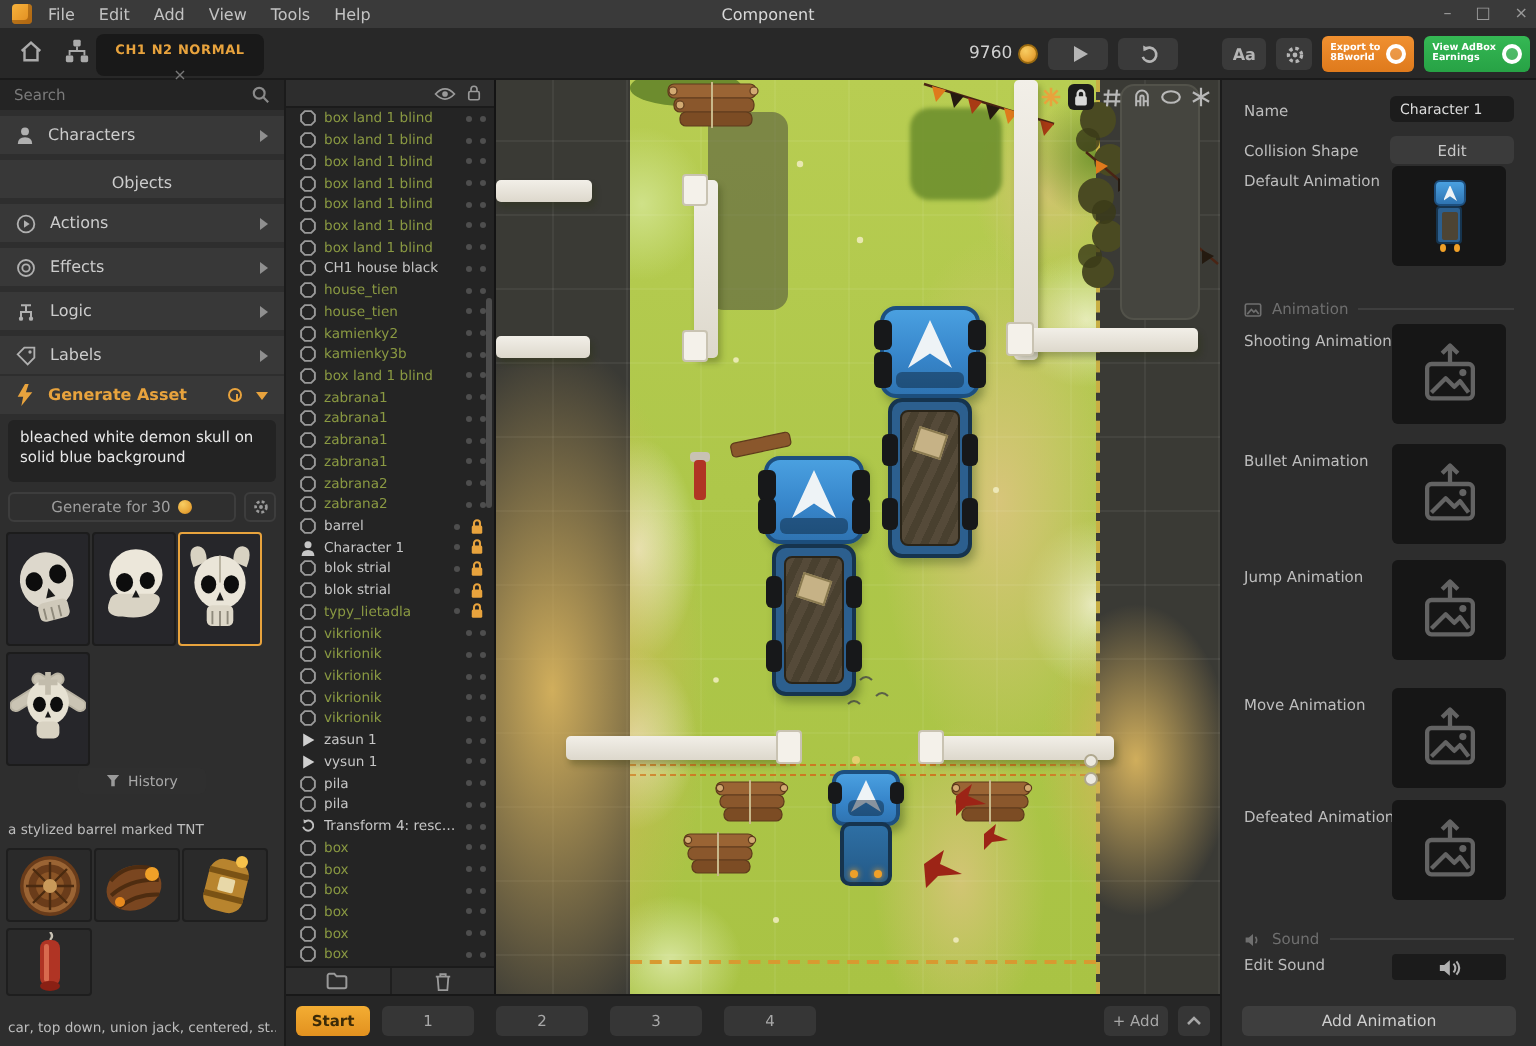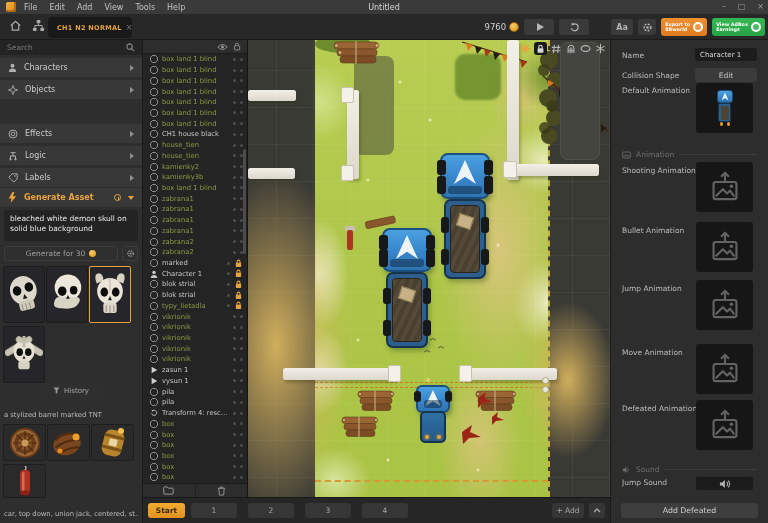--- a/index.html
+++ b/index.html
@@ -11,21 +11,21 @@
   .logo{width:10px;height:10px;margin:0 8px 0 6px;border-radius:2px;background:linear-gradient(135deg,#f6b23c 0%,#e08a1e 100%);box-shadow:inset -2px -2px 0 rgba(120,60,0,.45);}
   .menus{display:flex;gap:12px;}
   .menu-item{font-size:8px;color:#c2c2c2;cursor:default;}
   .wtitle{position:absolute;left:50%;transform:translateX(-50%);font-size:8px;color:#d8d8d8;}
   .winctl{position:absolute;right:4px;top:0;height:14px;display:flex;gap:12px;align-items:center;}
   .winctl span{font-size:8px;color:#9a9a9a;line-height:14px;}
 
   
   .toolbar{position:absolute;left:0;top:14px;width:768px;height:26px;background:#282828;border-bottom:1px solid #1a1a1a;z-index:20;}
   .tbtn{position:absolute;top:5px;display:flex;align-items:center;justify-content:center;}
-  .tab{position:absolute;left:48px;top:3px;width:84px;height:21px;background:#191919;border-radius:4px;display:flex;align-items:center;padding:0 5px;gap:4px;}
+  .tab{position:absolute;left:48px;top:3px;width:84px;height:21px;background:#191919;border-radius:4px;display:flex;align-items:center;padding:0 5px;gap:4px;flex-direction:column;}
   .tab-label{font-size:6.5px;font-weight:bold;color:#e8a33d;letter-spacing:.3px;white-space:nowrap;flex:1;}
   .tab-close{font-size:8px;color:#777;}
   .tright{position:absolute;right:3px;top:4px;height:18px;display:flex;align-items:center;gap:5px;}
   .coins{display:flex;align-items:center;gap:3px;}
   .coins span{font-size:8.5px;color:#d0d0d0;}
   .coin{width:10px;height:10px;border-radius:50%;background:radial-gradient(circle at 35% 30%,#f8cd62,#e9a83a 60%,#c87f18);border:1px solid #9a6a10;}
   .sqbtn{height:16px;background:#3a3a3a;border-radius:3px;display:flex;align-items:center;justify-content:center;}
   .playtri{width:0;height:0;border-left:7px solid #b5b5b5;border-top:4.5px solid transparent;border-bottom:4.5px solid transparent;margin-left:2px;}
   .aa{font-size:8px;color:#b5b5b5;font-weight:bold;}
   .pillbtn{height:18px;border-radius:3px;display:flex;align-items:center;padding:0 4px;gap:3px;}
@@ -160,21 +160,21 @@
   <div class="menubar">
     <span class="logo"></span>
     <div class="menus">
       <span class="menu-item">File</span>
       <span class="menu-item">Edit</span>
       <span class="menu-item">Add</span>
       <span class="menu-item">View</span>
       <span class="menu-item">Tools</span>
       <span class="menu-item">Help</span>
     </div>
-    <span class="wtitle">Untitled</span>
+    <span class="wtitle">Component</span>
     <div class="winctl">
       <span>–</span>
       <span>□</span>
       <span>×</span>
     </div>
   </div>
 
   <div class="toolbar">
     <div class="tbtn" style="left:7px;width:16px;">
       <svg width="13" height="13" viewBox="0 0 14 14">
@@ -250,25 +250,33 @@
     </div>
 
     <div class="srow" style="top:18px;">
       <svg width="9" height="9" viewBox="0 0 10 10">
           <circle cx="5" cy="3" r="2.2" fill="#b0b0b0"></circle>
           <path d="M1 10 Q1 6.2 5 6.2 Q9 6.2 9 10 Z" fill="#b0b0b0"></path>
         </svg>
       <span class="slabel">Characters</span>
         <span class="chev-r"></span>
     </div>
-    <div class="srow" style="top:40px;">
+    <div class="srow" style="top:40px;flex-direction:column;">
       <svg width="10" height="10" viewBox="0 0 12 12">
           <path d="M6 0.5 L7.4 4.6 L11.5 6 L7.4 7.4 L6 11.5 L4.6 7.4 L0.5 6 L4.6 4.6 Z" fill="none" stroke="#b0b0b0" stroke-width="1"></path>
         </svg>
       <span class="slabel">Objects</span>
+        <span class="chev-r"></span>
+    </div>
+    <div class="srow" style="top:62px;">
+      <svg width="10" height="10" viewBox="0 0 12 12">
+          <circle cx="6" cy="6" r="5" fill="none" stroke="#b0b0b0" stroke-width="1.1"></circle>
+          <path d="M4.8 3.8 L8.2 6 L4.8 8.2 Z" fill="#b0b0b0"></path>
+        </svg>
+      <span class="slabel">Actions</span>
         <span class="chev-r"></span>
     </div>
     <div class="srow" style="top:84px;">
       <svg width="10" height="10" viewBox="0 0 12 12">
           <circle cx="6" cy="6" r="4.8" fill="none" stroke="#b0b0b0" stroke-width="1.1"></circle>
           <circle cx="6" cy="6" r="2.2" fill="none" stroke="#b0b0b0" stroke-width="1.1"></circle>
         </svg>
       <span class="slabel">Effects</span>
         <span class="chev-r"></span>
     </div>
@@ -675,21 +683,21 @@
 
         </div>
 
         <div class="lrow w ic-obj locked">
           <span class="lic">
             <svg class="icon-obj" width="8" height="8" viewBox="0 0 10 10">
               <polygon points="3,0.7 7,0.7 9.3,3 9.3,7 7,9.3 3,9.3 0.7,7 0.7,3" fill="none" stroke="#9a9a9a" stroke-width="1.2"></polygon>
             </svg>
 
           </span>
-          <span class="lname">marked</span>
+          <span class="lname">barrel</span>
           <span class="ldot ldot1"></span>
 
           <svg class="llock" viewBox="0 0 10 12">
             <rect x="1.5" y="5" width="7" height="5.5" rx="1" fill="#e8a33d"></rect>
             <path d="M3 5.5 V3.5 a2 2 0 0 1 4 0 V5.5" fill="none" stroke="#e8a33d" stroke-width="1.4"></path>
           </svg>
         </div>
 
         <div class="lrow w ic-person locked">
           <span class="lic">
@@ -1286,28 +1294,28 @@
     </div>
 
     <div class="isec" style="top:425px;">
       <svg width="9" height="8" viewBox="0 0 11 9">
           <path d="M1 3 H3 L5.5 0.8 V8.2 L3 6 H1 Z" fill="#6f6f6f"></path>
           <path d="M7 2.5 Q8.5 4.5 7 6.5" fill="none" stroke="#6f6f6f" stroke-width="1"></path>
         </svg>
       <span>Sound</span>
       <span class="rule"></span>
     </div>
-    <span class="ilabel" style="top:438px;">Jump Sound</span>
+    <span class="ilabel" style="top:438px;">Edit Sound</span>
     <div class="sndbtn" style="top:437px;">
       <svg width="12" height="10" viewBox="0 0 13 10">
           <path d="M1 3.4 H3.4 L6.4 0.8 V9.2 L3.4 6.6 H1 Z" fill="#b0b0b0"></path>
           <path d="M8.4 2.6 Q10.4 5 8.4 7.4 M10 1.4 Q13 5 10 8.6" fill="none" stroke="#b0b0b0" stroke-width="1.1"></path>
         </svg>
     </div>
-    <div class="addcomp">Add Defeated</div>
+    <div class="addcomp">Add Animation</div>
   </div>
 
   <div class="bottombar">
     <div class="bbtn bstart">Start</div>
     <div class="bbtn blevel" style="left:48px;">1</div>
     <div class="bbtn blevel" style="left:105px;">2</div>
     <div class="bbtn blevel" style="left:162px;">3</div>
     <div class="bbtn blevel" style="left:219px;">4</div>
     <div class="bbtn badd">+ Add</div>
     <div class="bbtn bcaret">

